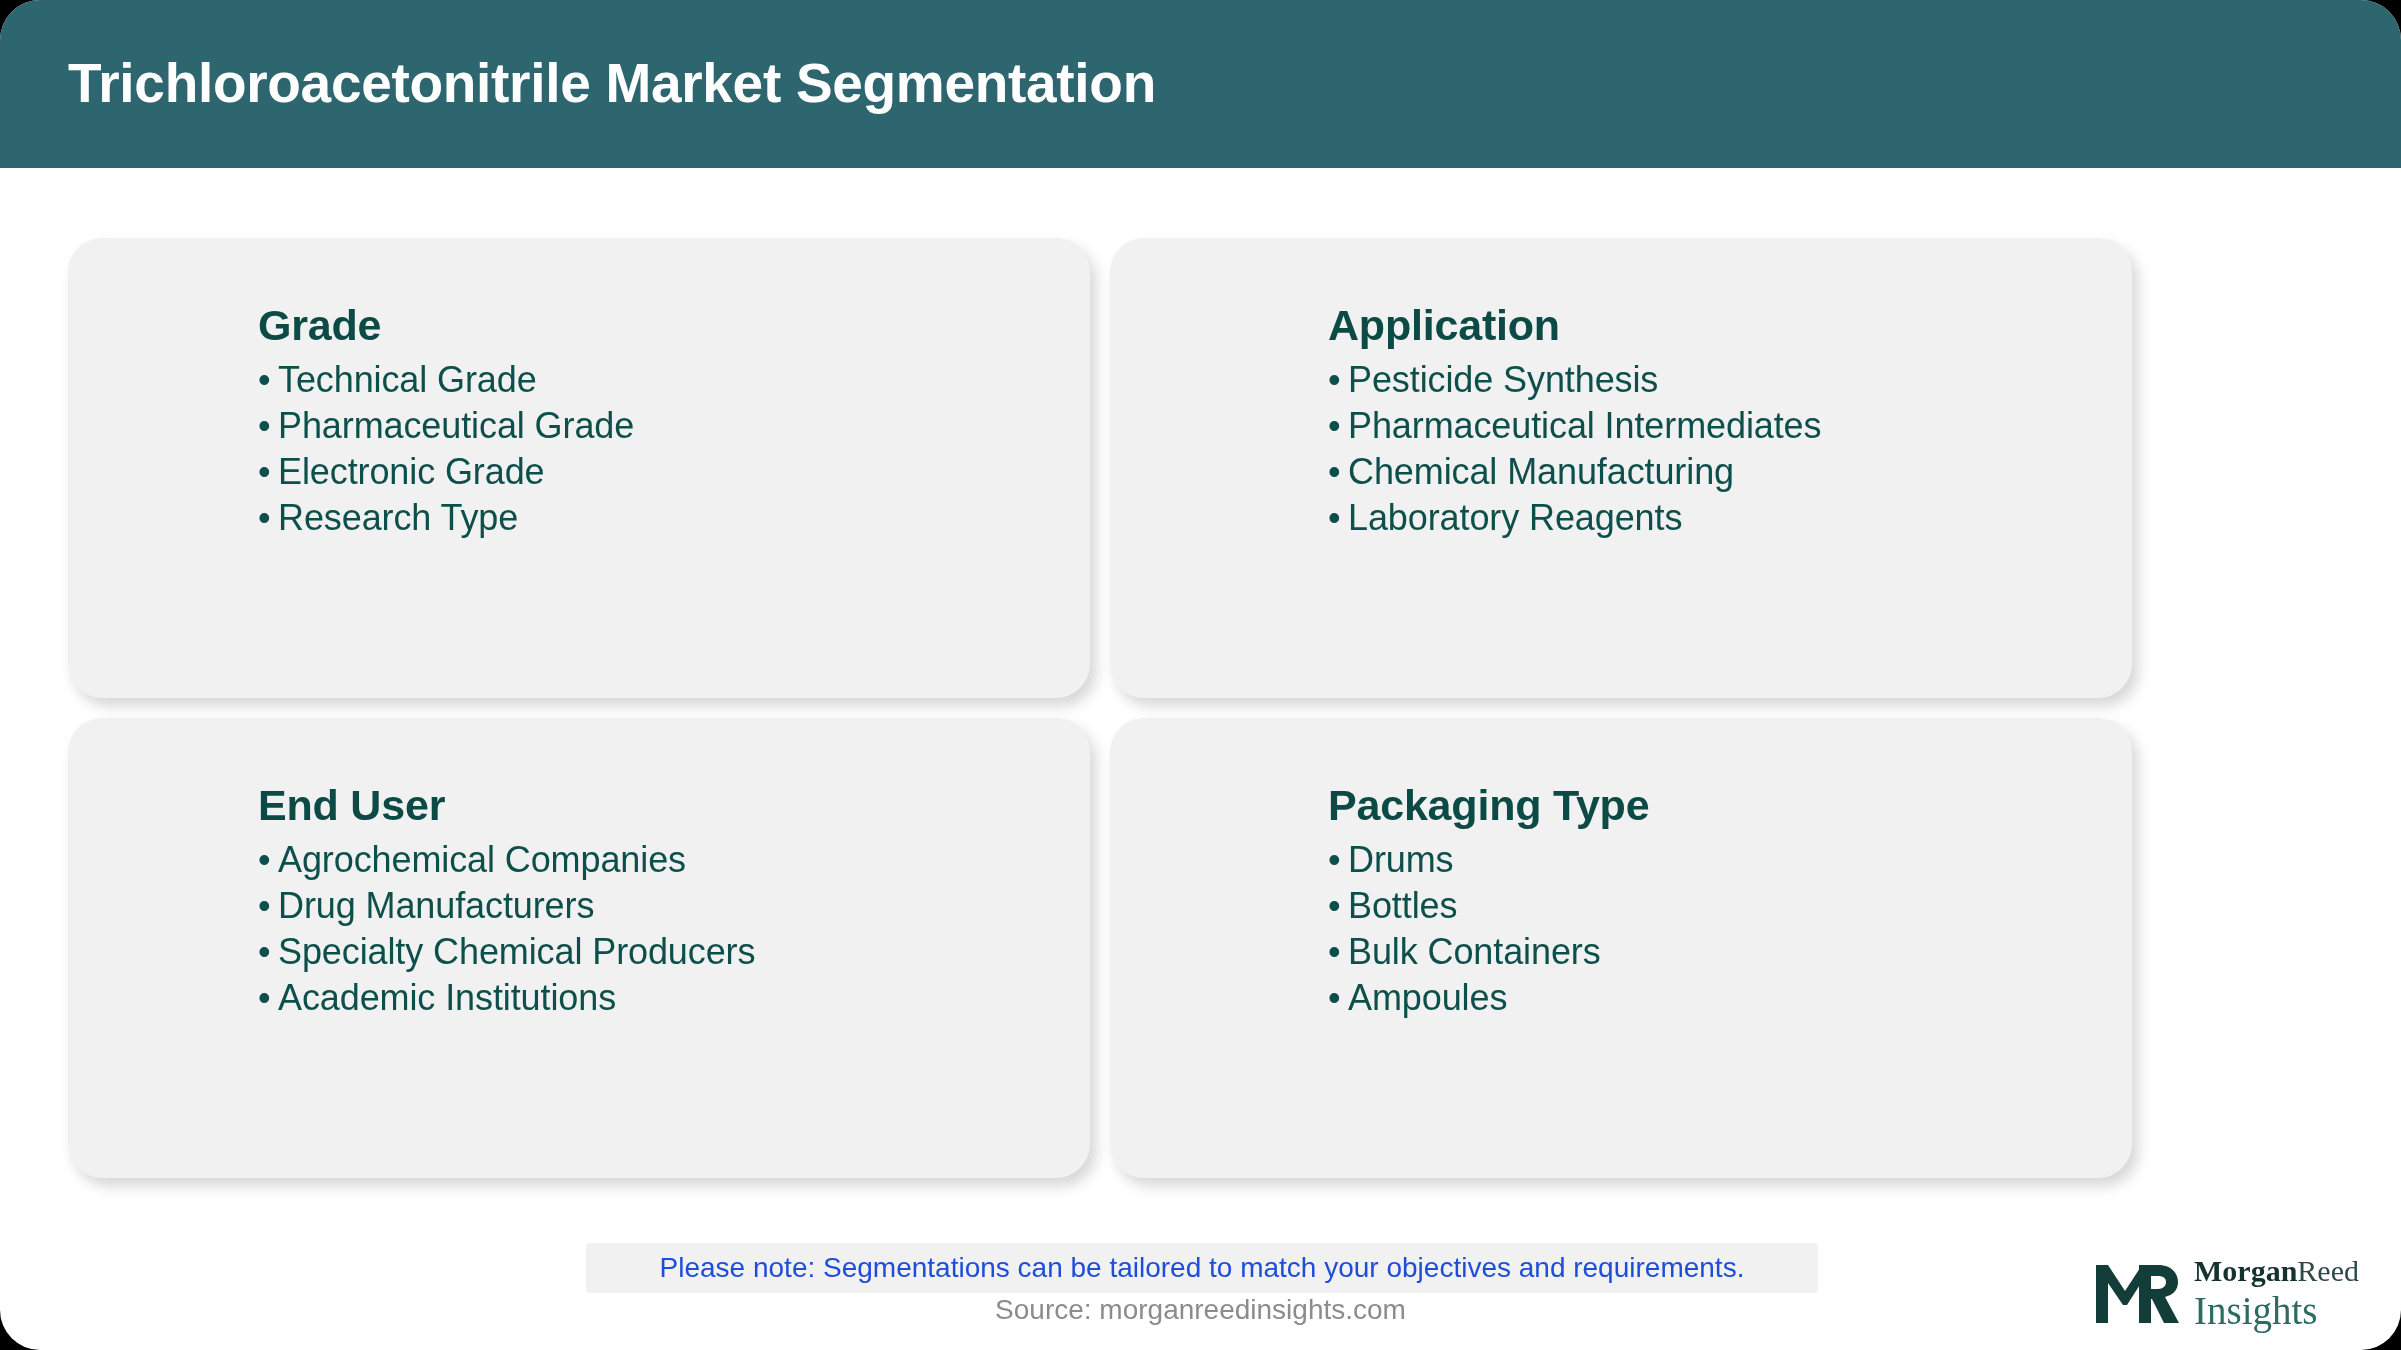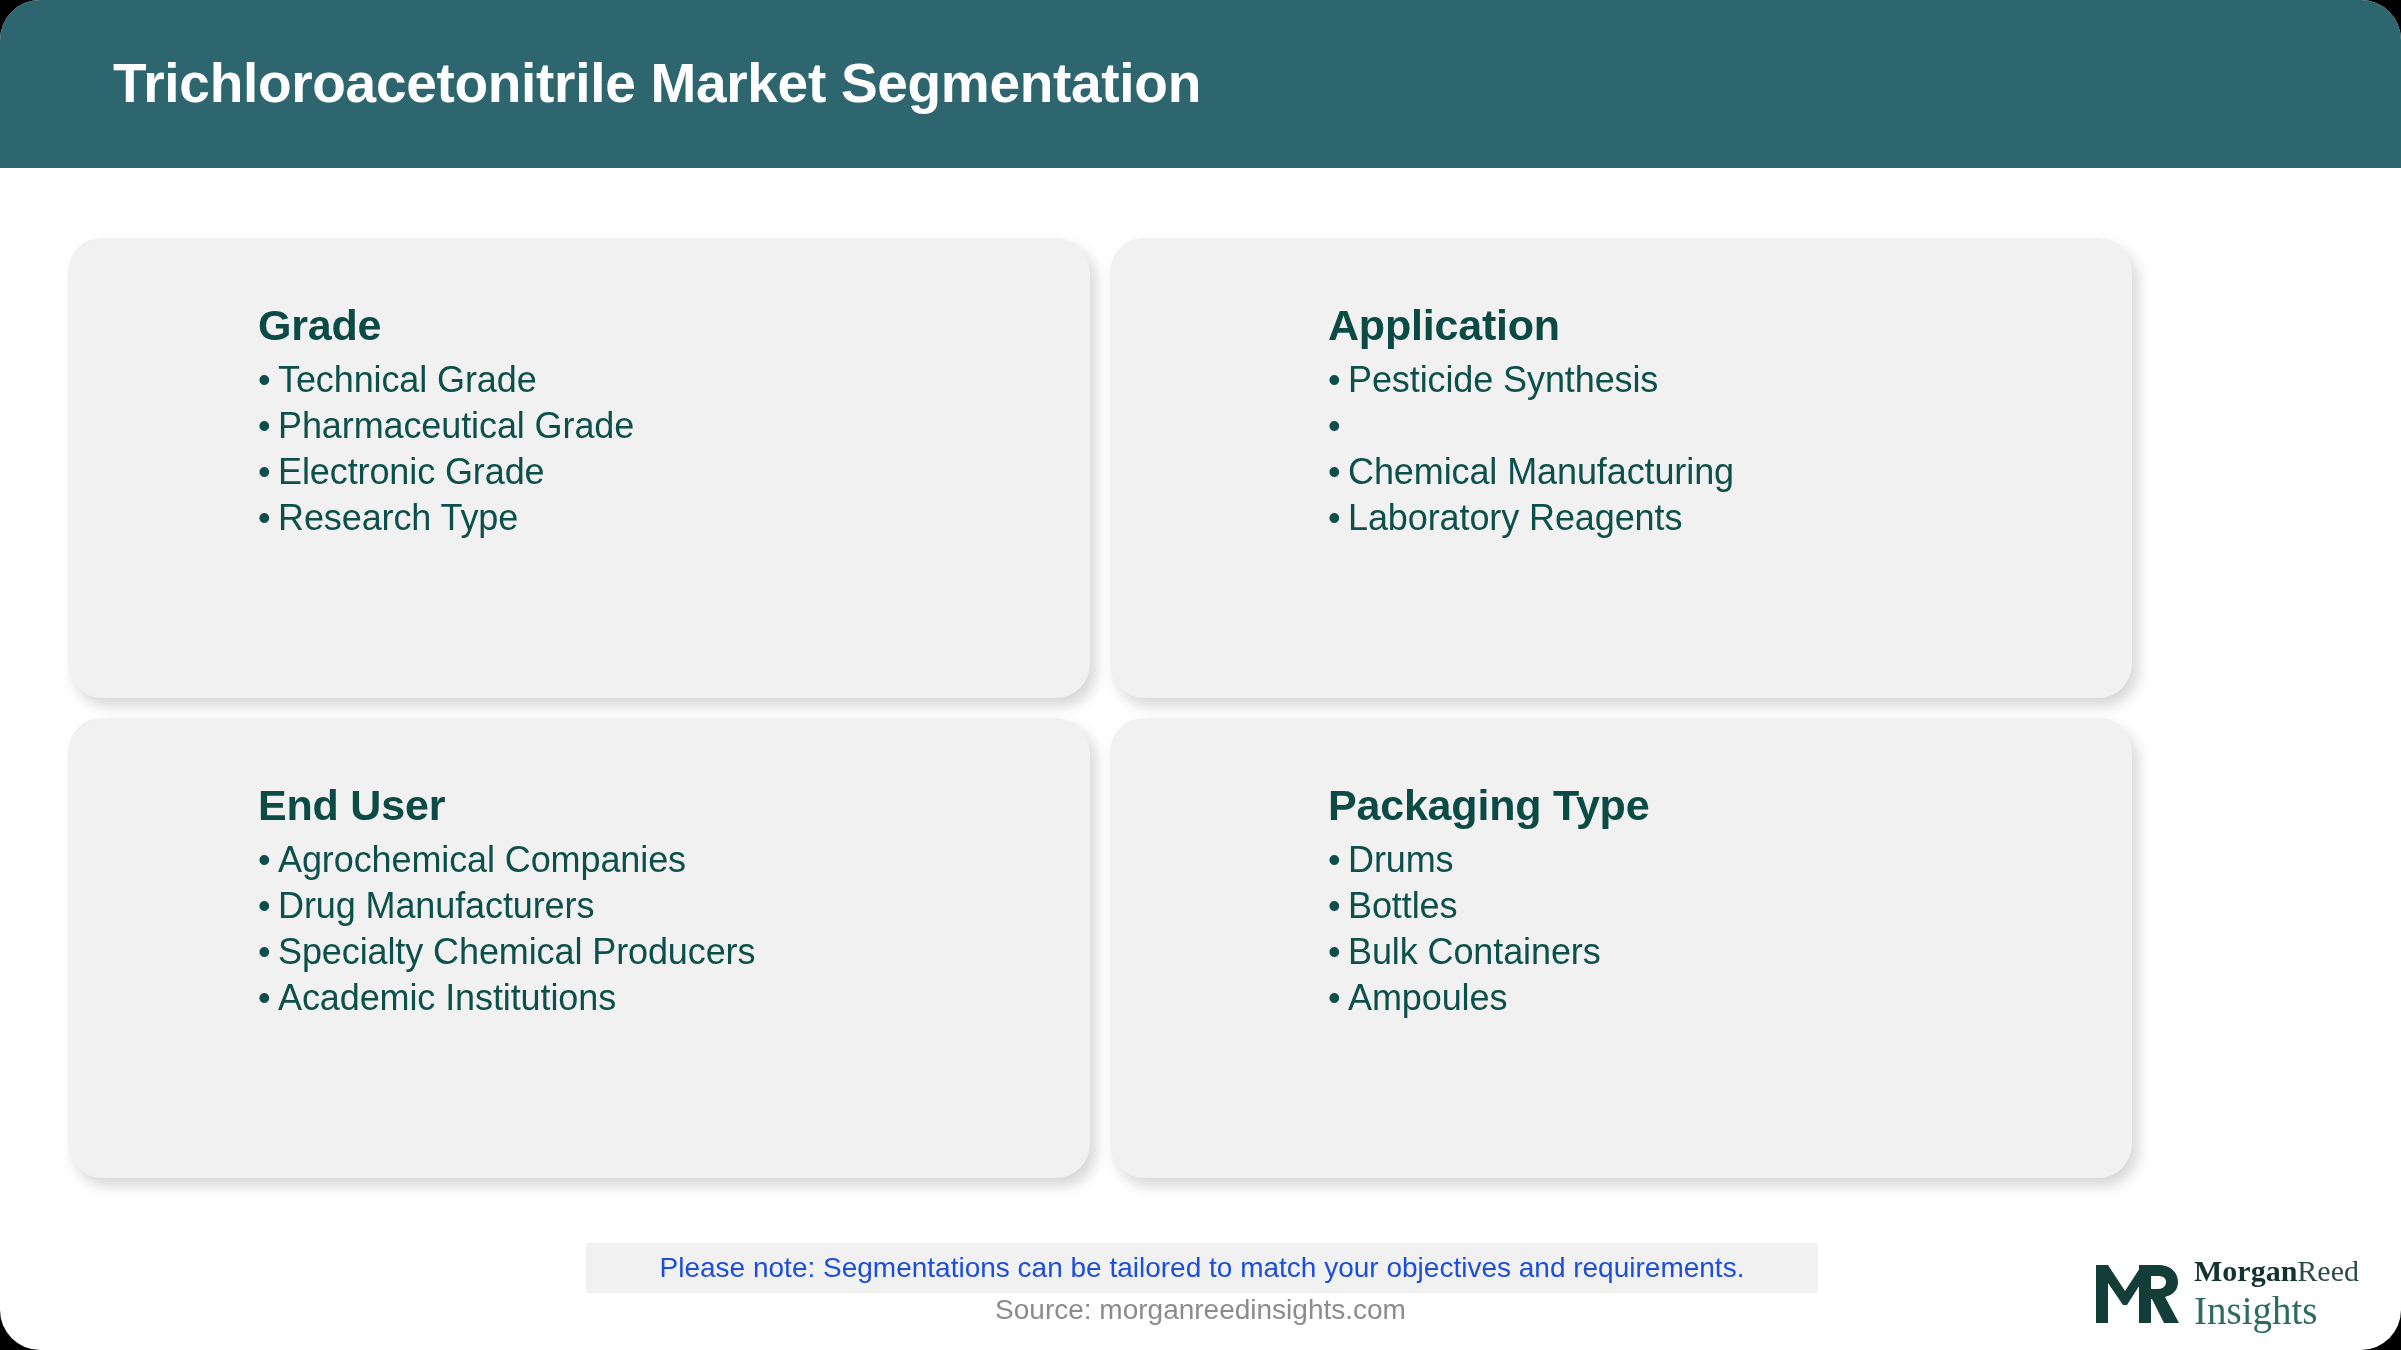--- a/index.html
+++ b/index.html
@@ -29,21 +29,21 @@
     position: absolute;
     left: 0;
     top: 0;
     width: 2401px;
     height: 168px;
     background: #2e6670;
     display: flex;
     align-items: center;
   }
   #header-title {
-    margin-left: 113px;
+    margin-left: 68px;
     color: #ffffff;
     font-size: 55px;
     font-weight: bold;
     letter-spacing: -0.3px;
     line-height: 1.05;
     white-space: nowrap;
   }
 
   
   #cards {
@@ -212,20 +212,21 @@
     <div class="card right">
       <div class="card-inner">
         <div class="card-title">Application</div>
         <ul class="card-list">
           <li>
               <span class="bullet">•</span>
               <span>Pesticide Synthesis</span>
             </li>
           <li>
               <span class="bullet">•</span>
+              <span>Pharmaceutical Intermediates</span>
             </li>
           <li>
               <span class="bullet">•</span>
               <span>Chemical Manufacturing</span>
             </li>
           <li>
               <span class="bullet">•</span>
               <span>Laboratory Reagents</span>
             </li>
         </ul>

